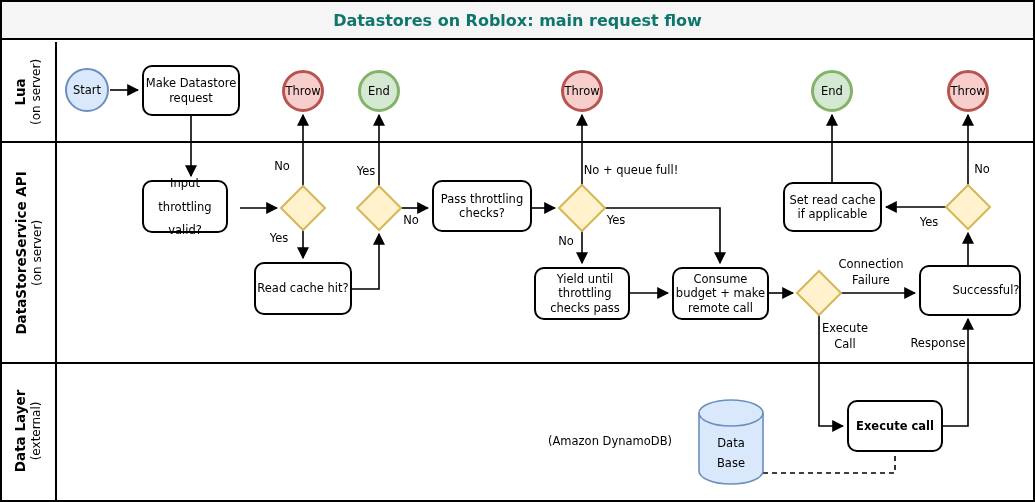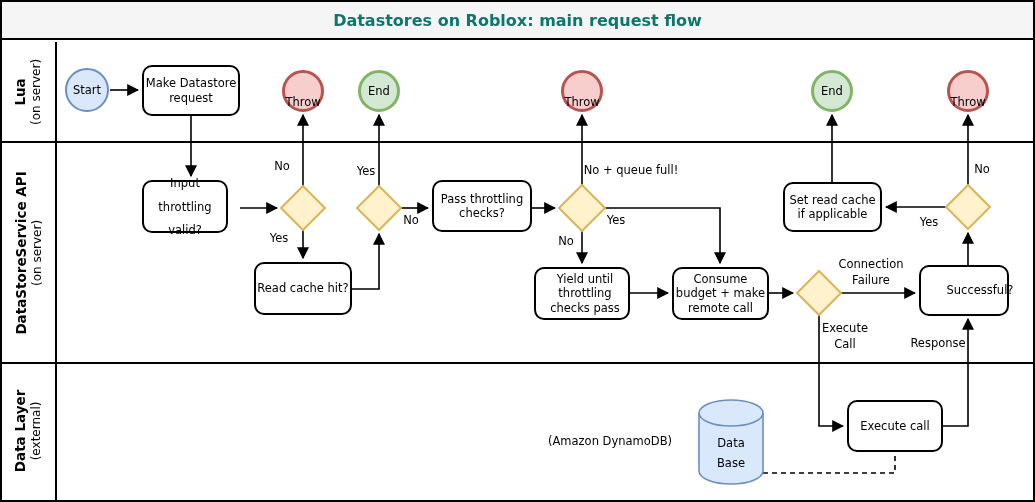--- a/index.html
+++ b/index.html
@@ -36,21 +36,21 @@
     display:flex;flex-direction:column;align-items:center;justify-content:center;
     font-size:11.5px;line-height:1.22;color:#000;text-align:center;
   }
   .node span{display:block;white-space:nowrap;}
   .circle{
     position:absolute;box-sizing:border-box;border-radius:50%;
     display:flex;align-items:center;justify-content:center;
     font-size:11.5px;color:#000;
   }
   .c-start{width:44px;height:44px;background:#dae8fc;border:2px solid #6c8ebf;}
-  .c-throw{width:42px;height:42px;background:#f8cecc;border:3px solid #b85450;align-items:flex-end;}
+  .c-throw{width:42px;height:42px;background:#f8cecc;border:3px solid #b85450;}
   .c-end{width:42px;height:42px;background:#d5e8d4;border:3px solid #82b366;}
   .elabel{
     position:absolute;transform:translate(-50%,-50%);
     font-size:11.5px;color:#000;white-space:nowrap;text-align:center;line-height:1.4;
     background:transparent;
   }
   .elabel span{display:block;}
   .dbtext{
     position:absolute;left:697px;top:431px;width:64px;
     text-align:center;font-size:11.5px;line-height:20px;color:#000;
@@ -171,24 +171,24 @@
   </div>
   <div class="node" style="left:670px;top:265px;width:97px;height:53px;">
     <span>Consume</span>
     <span>budget + make</span>
     <span>remote call</span>
   </div>
   <div class="node" style="left:781px;top:180px;width:99px;height:50px;">
     <span>Set read cache</span>
     <span>if applicable</span>
   </div>
-  <div class="node" style="left:917px;top:263px;width:90px;height:51px;padding-left:32px;">
+  <div class="node" style="left:917px;top:263px;width:102px;height:51px;padding-left:32px;">
     <span>Successful?</span>
   </div>
-  <div class="node" style="left:845px;top:398px;width:96px;height:52px;">
+  <div class="node" style="left:845px;top:398px;width:96px;height:52px;font-weight:bold;">
     <span>Execute call</span>
   </div>
 
   <div class="dbtext">
     <span style="display:block;">Data</span>
     <span style="display:block;">Base</span>
   </div>
   <div class="elabel" style="left:608px;top:439px;">(Amazon DynamoDB)</div>
 
   <div class="elabel" style="left:280px;top:164px;">No</div>

